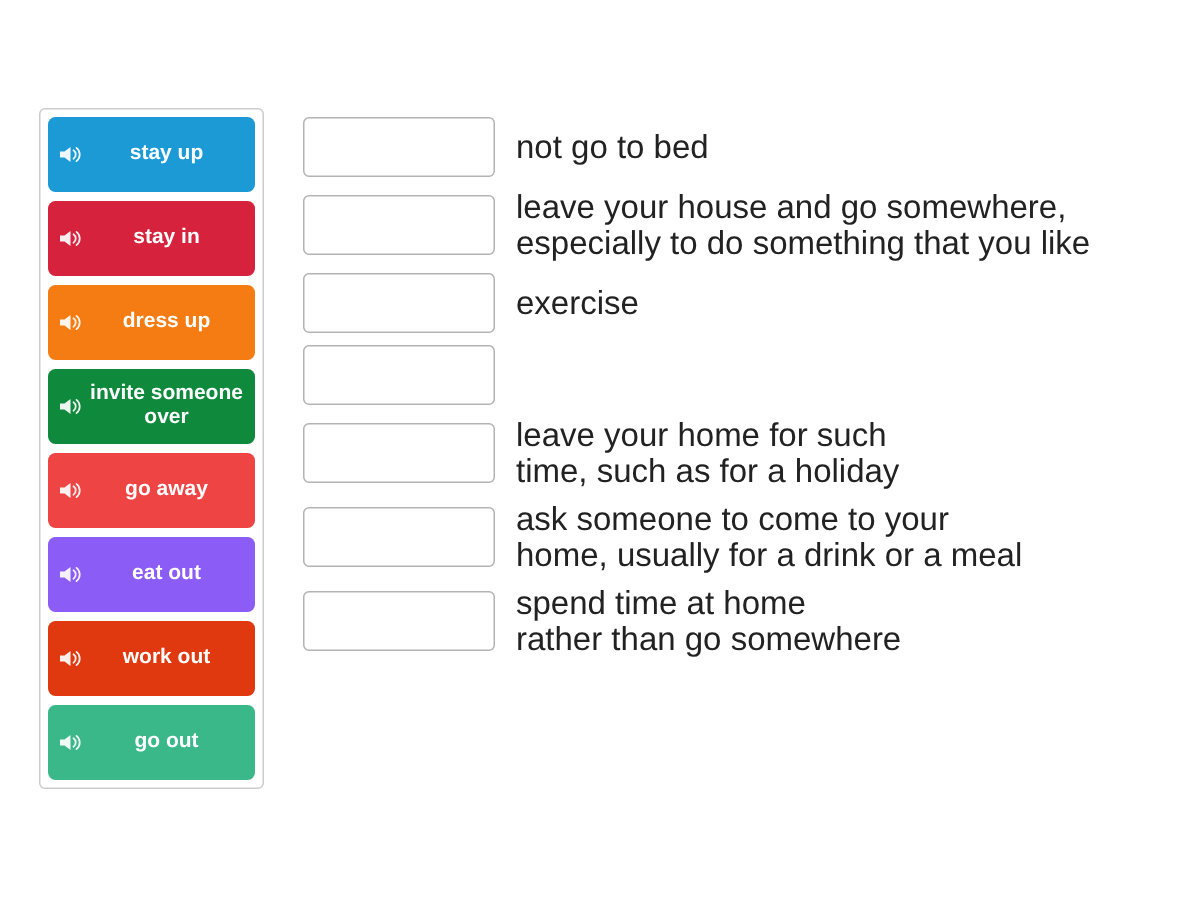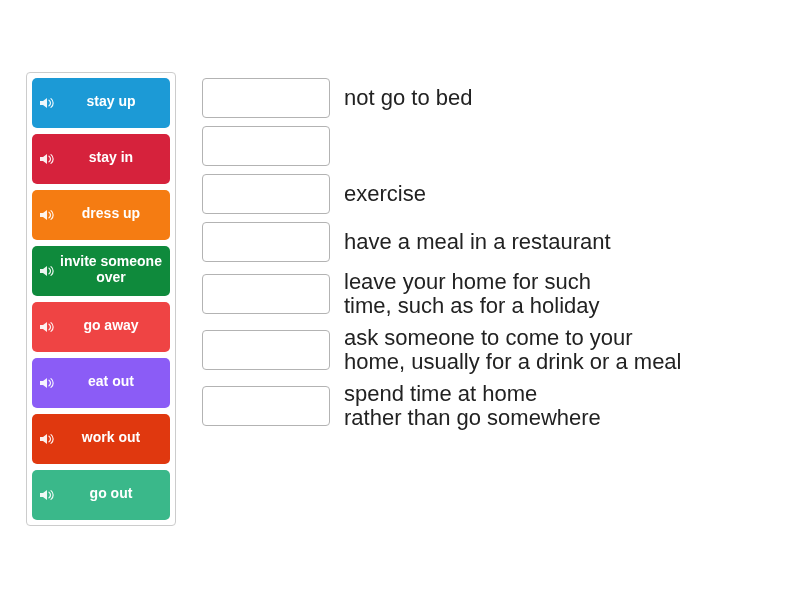--- a/index.html
+++ b/index.html
@@ -198,30 +198,31 @@
 
   <div class="defs">
 
     <div class="def-row">
       <div class="dropzone"></div>
       <div class="def-text">not go to bed</div>
     </div>
 
     <div class="def-row">
       <div class="dropzone"></div>
+      <div class="def-text">leave your house and go somewhere,
+especially to do something that you like</div>
     </div>
 
     <div class="def-row">
       <div class="dropzone"></div>
       <div class="def-text">exercise</div>
     </div>
 
     <div class="def-row">
       <div class="dropzone"></div>
-      <div class="def-text">have a meal in a restaurant</div>
     </div>
 
 
     <div class="def-row">
       <div class="dropzone"></div>
       <div class="def-text">leave your home for such
 time, such as for a holiday</div>
     </div>
 
     <div class="def-row">

